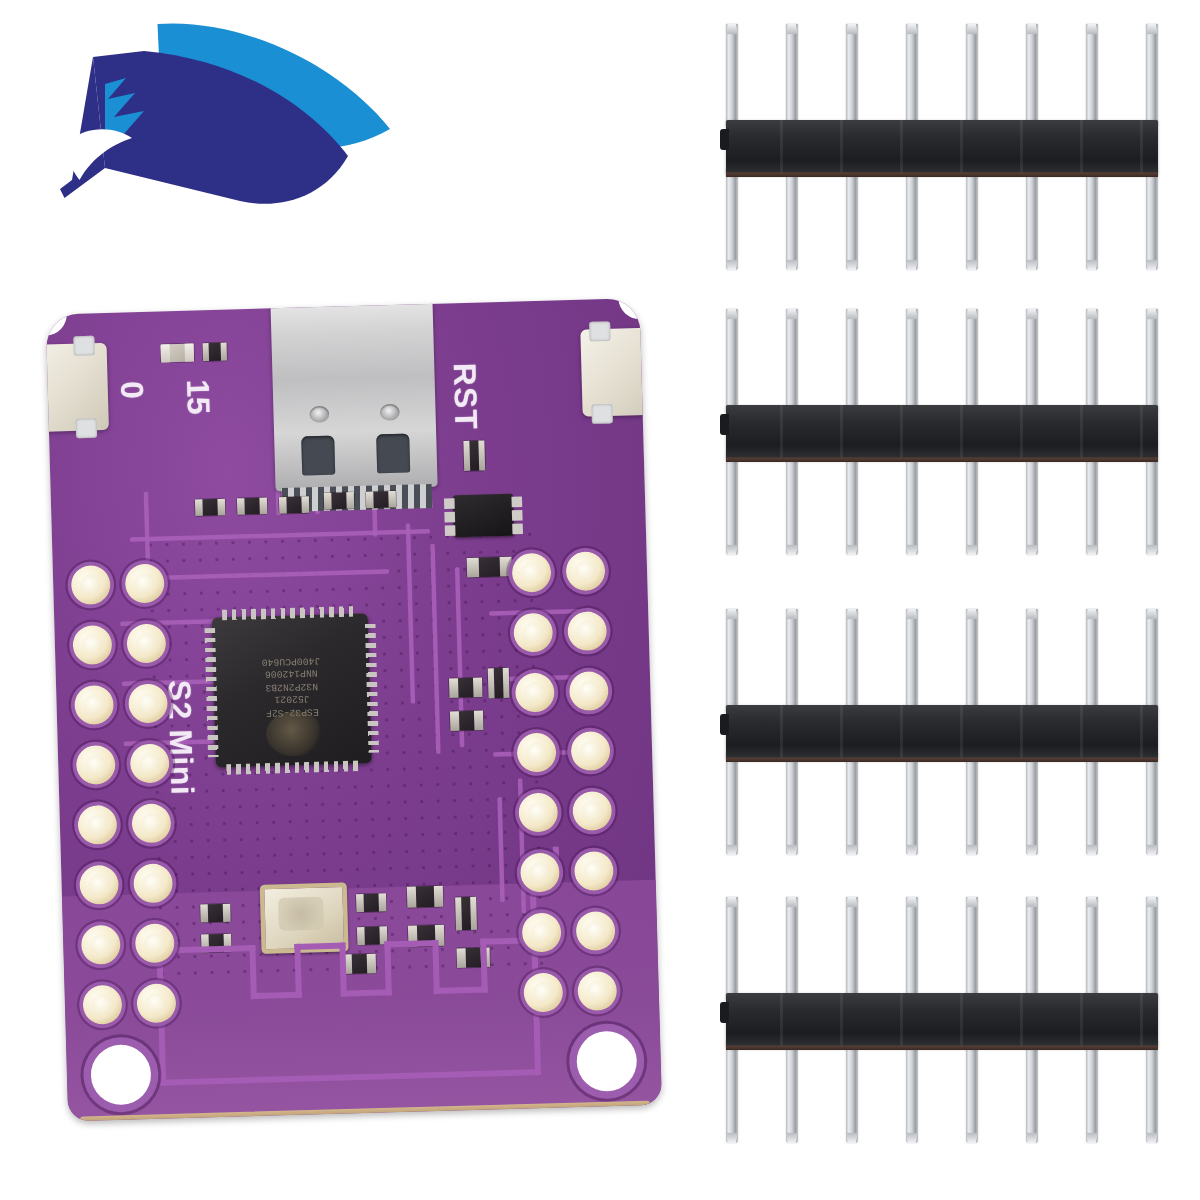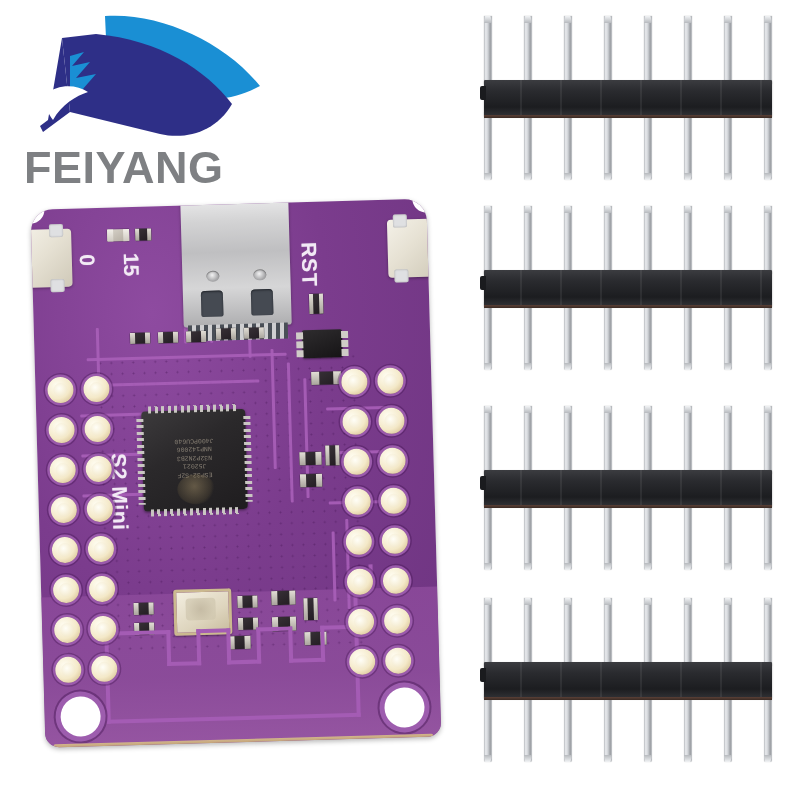--- a/index.html
+++ b/index.html
@@ -154,21 +154,20 @@
     <svg class="logo-svg" width="262" height="140" viewBox="0 0 262 140">
       <path d="M95 8 C150 4 215 34 250 78 C232 88 214 92 200 90
                C176 62 136 36 96 30 Z" fill="#1a8fd4"></path>
       <path d="M52 30 L86 26 C150 32 196 62 222 96 C206 124 176 132 150 126
                L60 104 Z" fill="#2e2f87"></path>
       <path d="M52 30 L38 112 L30 118 L33 124 L60 104 Z" fill="#2e2f87"></path>
       <path d="M60 48 L74 44 L62 58 L80 54 L66 70 L86 66 L72 82 L60 86 Z" fill="#1a8fd4"></path>
       <path d="M36 86 C48 76 66 76 78 84 C66 88 52 96 43 112
                C38 106 34 96 36 86 Z" fill="#ffffff"></path>
     </svg>
-    <div class="logo-word">FEIYANG</div>
   </div>
 
   <div id="board-wrap">
     <div id="pcb">
       <div class="pcb-lower"></div>
       <div class="hatch"></div>
 
       <div class="trace" style="left:52px;top:150px;width:200px;height:3px;"></div>
       <div class="trace" style="left:56px;top:176px;width:168px;height:3px;"></div>
       <div class="trace" style="left:236px;top:146px;width:3px;height:120px;"></div>

